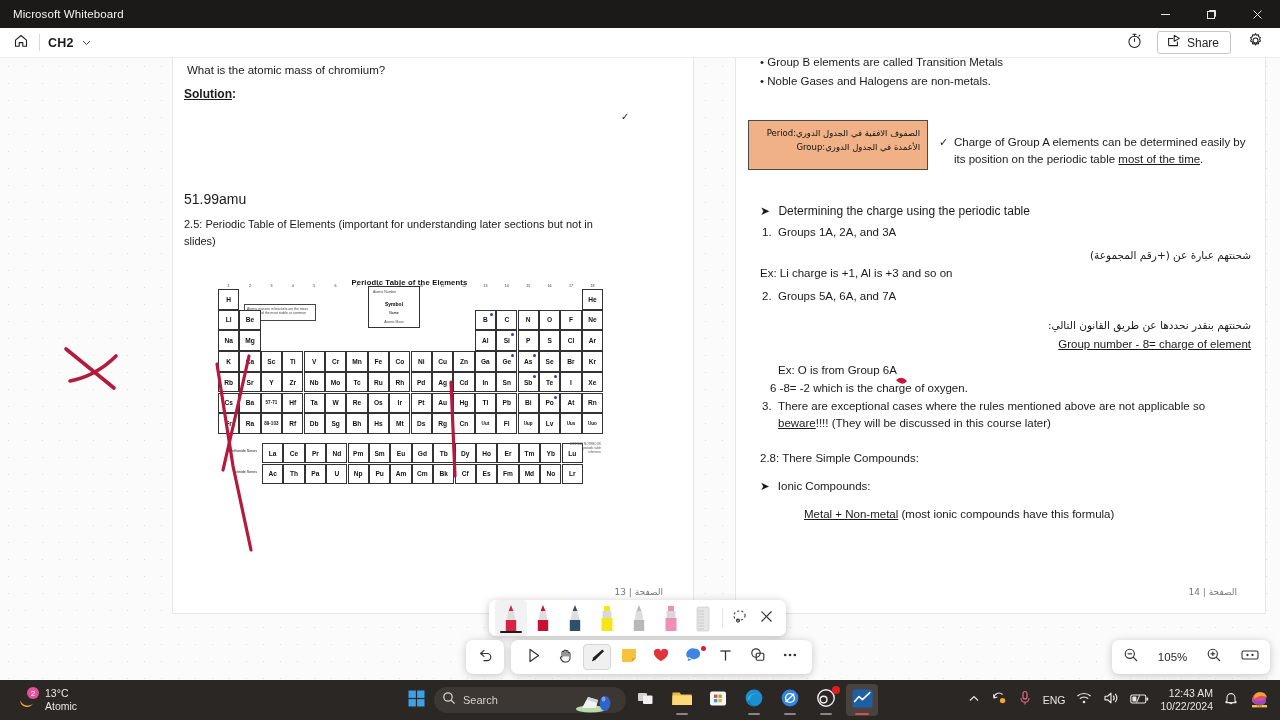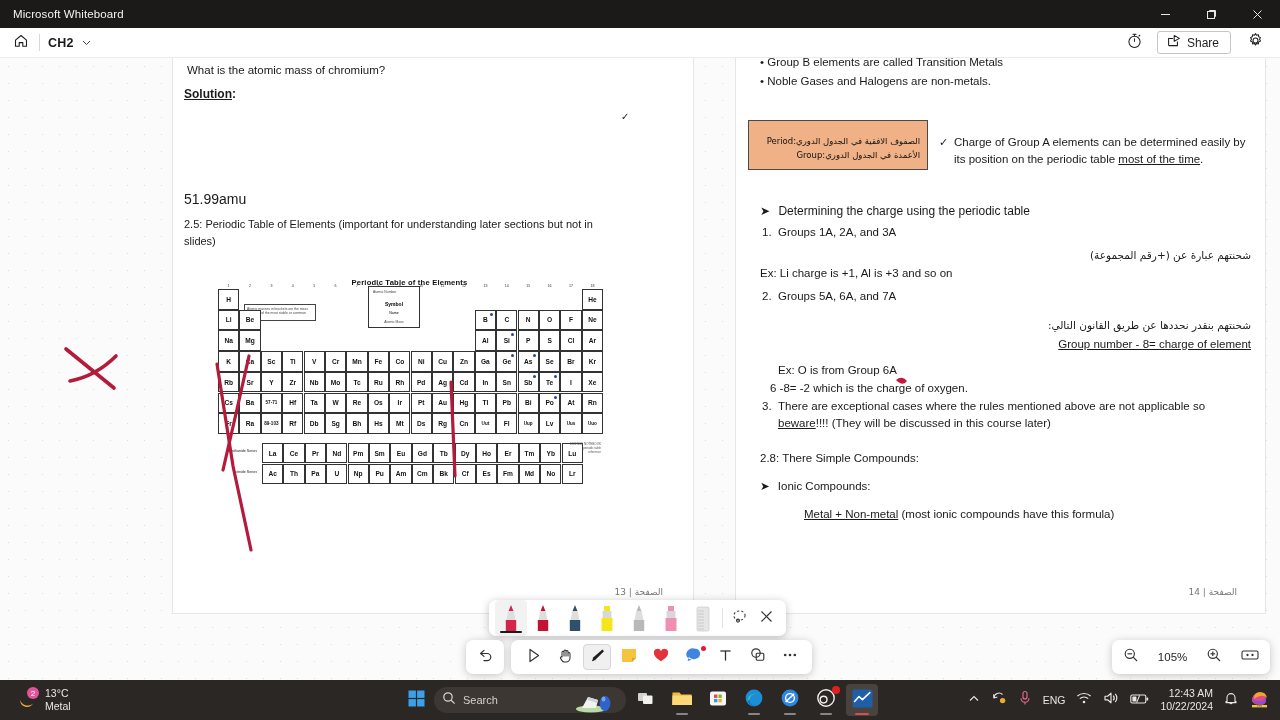--- a/index.html
+++ b/index.html
@@ -121,21 +121,21 @@
     position: absolute; right: 6px; bottom: 4px; font-size: 3px; color: #555; text-align: right;
   }
 
   
   .ink { position: absolute; left: 0; top: 0; pointer-events: none; }
 
   
   .orange-box {
     position: absolute; left: 12px; top: 62px; width: 180px; height: 50px;
     background: #f0b186; border: 1px solid #4a4a4a;
-    padding: 13px 7px; direction: rtl; text-align: right;
+    padding: 5px 7px; direction: rtl; text-align: right;
     font-family: "DejaVu Sans", sans-serif; font-size: 8.5px; color: #111;
     line-height: 1.65;
   }
 
   
   .pen-toolbar {
     position: absolute; left: 489px; top: 600px; width: 297px; height: 36px;
     background: #ffffff; border-radius: 7px;
     box-shadow: 0 1.5px 8px rgba(0,0,0,.24);
     display: flex; align-items: center; padding: 0 6px;
@@ -747,21 +747,21 @@
       <div class="moon-wrap">
         <span>
           <svg width="24" height="24" viewBox="0 0 24 24">
             <path d="M6 12 a7 7 0 0 0 13 3.5 A8 8 0 0 1 6 12 Z" fill="#efa73c"></path>
           </svg>
         </span>
         <span class="badge">2</span>
       </div>
       <div class="weather-text">
         <div>13°C</div>
-        <div>Metal</div>
+        <div>Atomic</div>
       </div>
     </div>
 
     <div class="tb-center">
       <div class="start-btn">
         <span>
           <svg width="17" height="17" viewBox="0 0 17 17">
             <rect x="0.5" y="0.5" width="7.4" height="7.4" fill="#3aa0e8"></rect>
             <rect x="9.1" y="0.5" width="7.4" height="7.4" fill="#3aa0e8"></rect>
             <rect x="0.5" y="9.1" width="7.4" height="7.4" fill="#3aa0e8"></rect>

